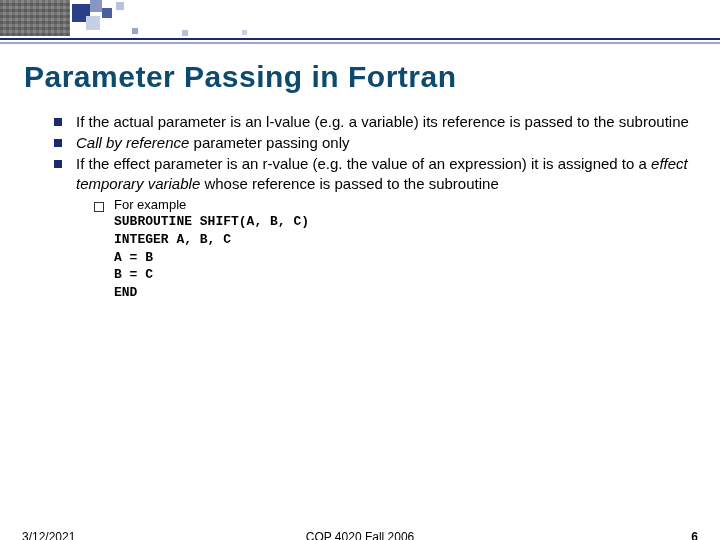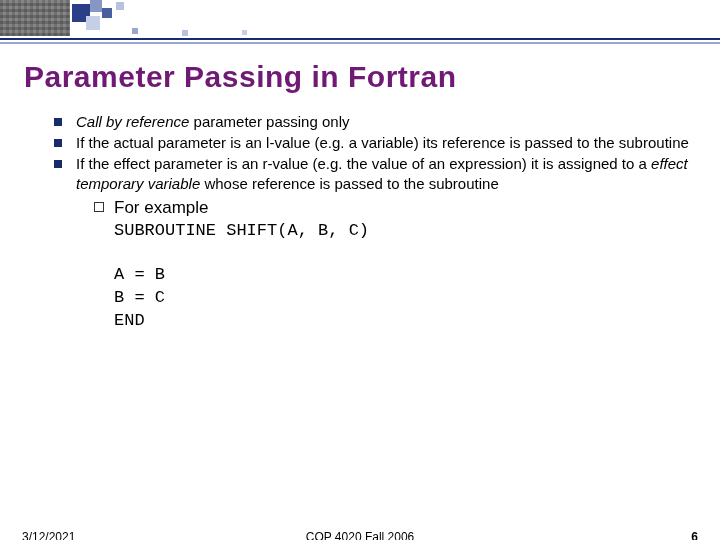--- a/index.html
+++ b/index.html
@@ -32,21 +32,21 @@
   }
   .sq { position:absolute; }
   .hr {
     position:absolute;
     left:0; right:0;
     border-top:2px solid #1a2b6d;
   }
   .title {
     font-weight: 900;
     font-size: 30px;
-    color: #701a75;
+    color: #0c4a6e;
     margin: 14px 0 0 24px;
     letter-spacing: 0.5px;
   }
   .content {
     margin: 18px 30px 0 54px;
     font-size: 15px;
     color: #000;
     line-height: 1.28;
   }
   .b1 { list-style: none; }
@@ -55,35 +55,35 @@
     padding-left: 22px;
     margin-bottom: 2px;
   }
   .b1 > li::before {
     content: "";
     position: absolute;
     left: 0; top: 6px;
     width: 8px; height: 8px;
     background: #1a2b6d;
   }
-  .b2 { list-style:none; margin-top:4px; margin-left:18px; font-size:17px; }
+  .b2 { list-style:none; margin-top:4px; margin-left:18px; font-size:13px; }
   .b2 > li {
     position: relative;
     padding-left: 20px;
     margin-bottom: 2px;
   }
   .b2 > li::before {
     content: "";
     position: absolute;
     left: 0; top: 5px;
     width: 8px; height: 8px;
     border: 1px solid #333;
     background: #fff;
   }
-  .mono { font-family: "Courier New", monospace; font-weight: normal; }
+  .mono { font-family: "Courier New", monospace; font-weight: bold; }
   .footer {
     position: absolute;
     bottom: 10px;
     left: 0; right: 0;
     font-size: 12px;
     color: #000;
   }
   .footer .date { position:absolute; left:22px; }
   .footer .course { position:absolute; left:50%; transform:translateX(-50%); }
   .footer .pg { position:absolute; right:22px; font-weight:bold; }
@@ -105,31 +105,31 @@
     <div class="sq" style="left:170px;top:30px;width:5px;height:5px;background:#c7cfe6"></div>
   </div>
   <div class="hr" style="top:38px"></div>
   <div class="hr" style="top:42px;border-color:#9aa8d0"></div>
 </div>
 
 <h1 class="title">Parameter Passing in Fortran</h1>
 
 <div class="content">
   <ul class="b1">
+    <li>If the actual parameter is an l-value (e.g. a variable) its reference is passed to the subroutine</li>
     <li>
       <i class="em">Call by reference</i><span> parameter passing only</span>
     </li>
-    <li>If the actual parameter is an l-value (e.g. a variable) its reference is passed to the subroutine</li>
     <li>
       <span>If the effect parameter is an r-value (e.g. the value of an expression) it is assigned to a </span><i class="em">effect temporary variable</i><span> whose reference is passed to the subroutine</span>
       <ul class="b2">
         <li>
           <span>For example</span><br>
           <span class="mono">SUBROUTINE SHIFT(A, B, C)</span><br>
-          <br>
+          <span class="mono">INTEGER A, B, C</span><br>
           <span class="mono">A = B</span><br>
           <span class="mono">B = C</span><br>
           <span class="mono">END</span>
         </li>
       </ul>
     </li>
   </ul>
 </div>
 
 <div class="footer">

